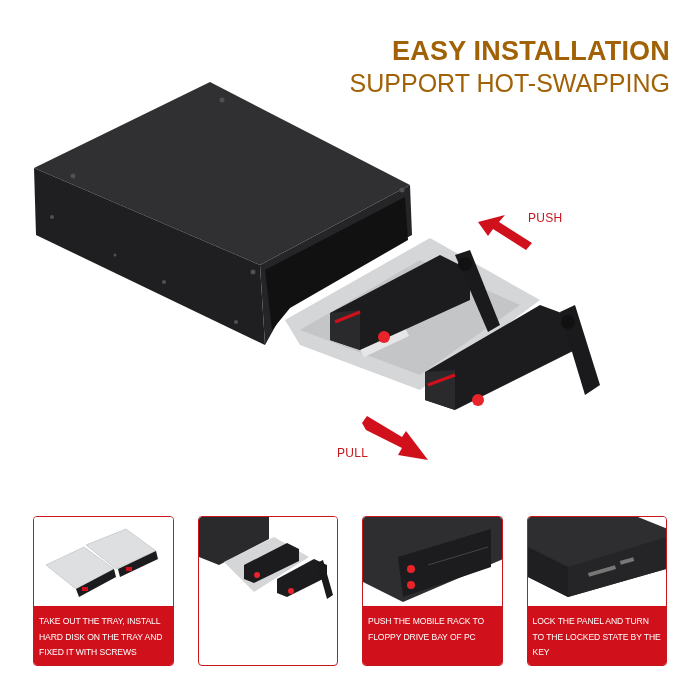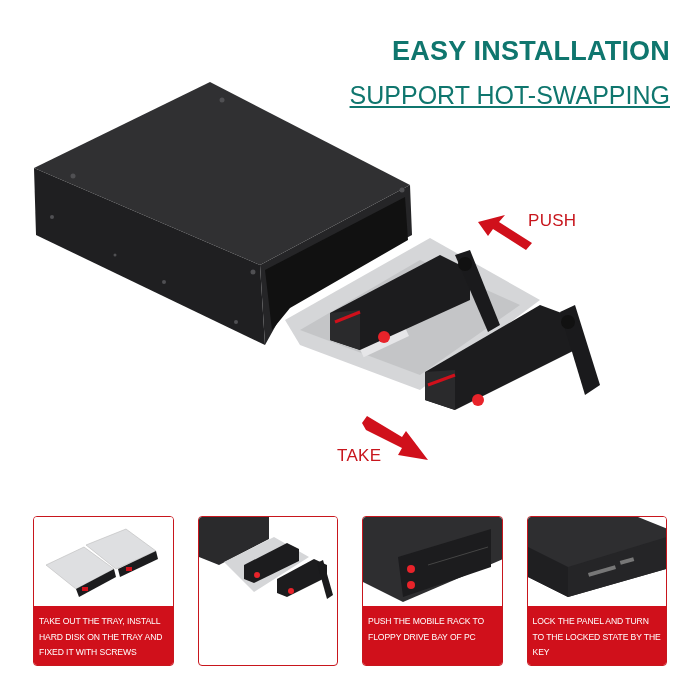--- a/index.html
+++ b/index.html
@@ -1,25 +1,25 @@
 <!DOCTYPE html>
 <html><head>
 <meta charset="utf-8">
 <style>
   * { box-sizing: border-box; margin: 0; padding: 0; }
   html, body { width: 700px; height: 700px; background: #ffffff; overflow: hidden; }
   body { position: relative; font-family: "Liberation Sans", sans-serif; }
 
-  .headline { position: absolute; right: 30px; top: 36px; text-align: right; color: #0f766e; }
+  .headline { position: absolute; right: 30px; top: 36px; text-align: right; color: #a16207; }
   .headline .h1 { font-weight: bold; font-size: 27px; letter-spacing: 0.2px; line-height: 30px; }
-  .headline .h2 { font-size: 25px; line-height: 30px; margin-top: 14px; text-decoration: underline; }
+  .headline .h2 { font-size: 25px; line-height: 30px; margin-top: 2px; }
 
   .hero { position: absolute; left: 0; top: 70px; width: 700px; height: 420px; }
 
-  .arrow-label { position: absolute; color: #c8161d; font-size: 17px; letter-spacing: 0.3px; }
+  .arrow-label { position: absolute; color: #c8161d; font-size: 12px; letter-spacing: 0.3px; }
 
   .steps { position: absolute; left: 33px; top: 516px; width: 634px; height: 150px; display: flex; gap: 24px; }
   .card { width: 145px; height: 150px; border: 1px solid #c8161d; border-radius: 4px; overflow: hidden; background: #fff; display: flex; flex-direction: column; }
   .card .img { height: 89px; position: relative; background: #fff; overflow: hidden; }
   .card .cap { flex: 1; background: #d0101b; color: #fff; font-size: 8.6px; line-height: 15.5px; padding: 8px 4px 0 5px; letter-spacing: -0.1px; text-transform: uppercase; }
 </style>
 </head>
 <body>
 
 <div class="headline">
@@ -72,21 +72,21 @@
     <g>
       <polygon points="478,222 505,215 499,222 532,243 526,250 493,229 488,236" fill="#d0101b"></polygon>
     </g>
 
     <g>
       <polygon points="362,423 367,416 402,437 406,431 428,460 398,455 402,448 366,430" fill="#d0101b"></polygon>
     </g>
   </svg>
 </div>
 <div class="arrow-label" style="left:528px; top:211px;">PUSH</div>
-<div class="arrow-label" style="left:337px; top:446px;">TAKE</div>
+<div class="arrow-label" style="left:337px; top:446px;">PULL</div>
 
 <div class="steps">
 
   <div class="card">
     <div class="img">
       <svg width="145" height="89" viewBox="0 0 145 89">
         <polygon points="12,48 50,30 80,52 42,72" fill="#dedfe1" stroke="#bbb" stroke-width="0.6"></polygon>
         <polygon points="52,28 92,12 122,34 82,52" fill="#dedfe1" stroke="#bbb" stroke-width="0.6"></polygon>
         <polygon points="42,72 80,52 82,60 45,80" fill="#1c1c1e"></polygon>
         <polygon points="84,52 122,34 124,42 86,60" fill="#1c1c1e"></polygon>

